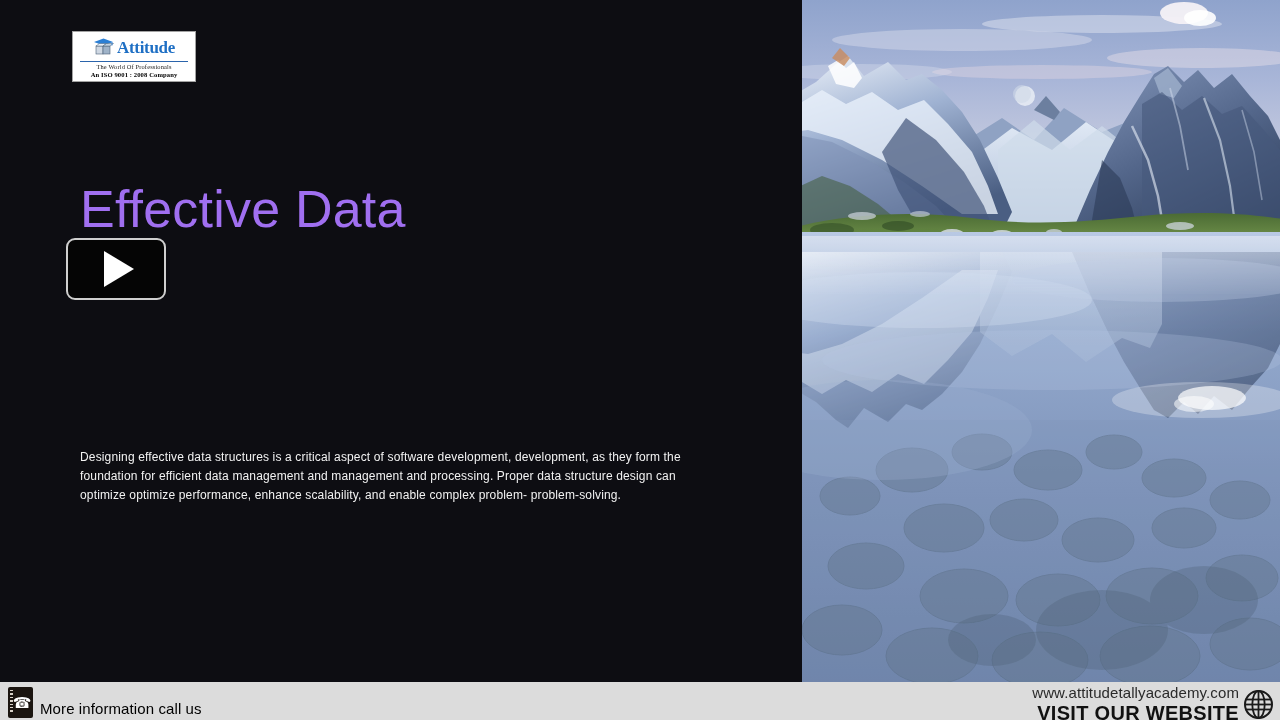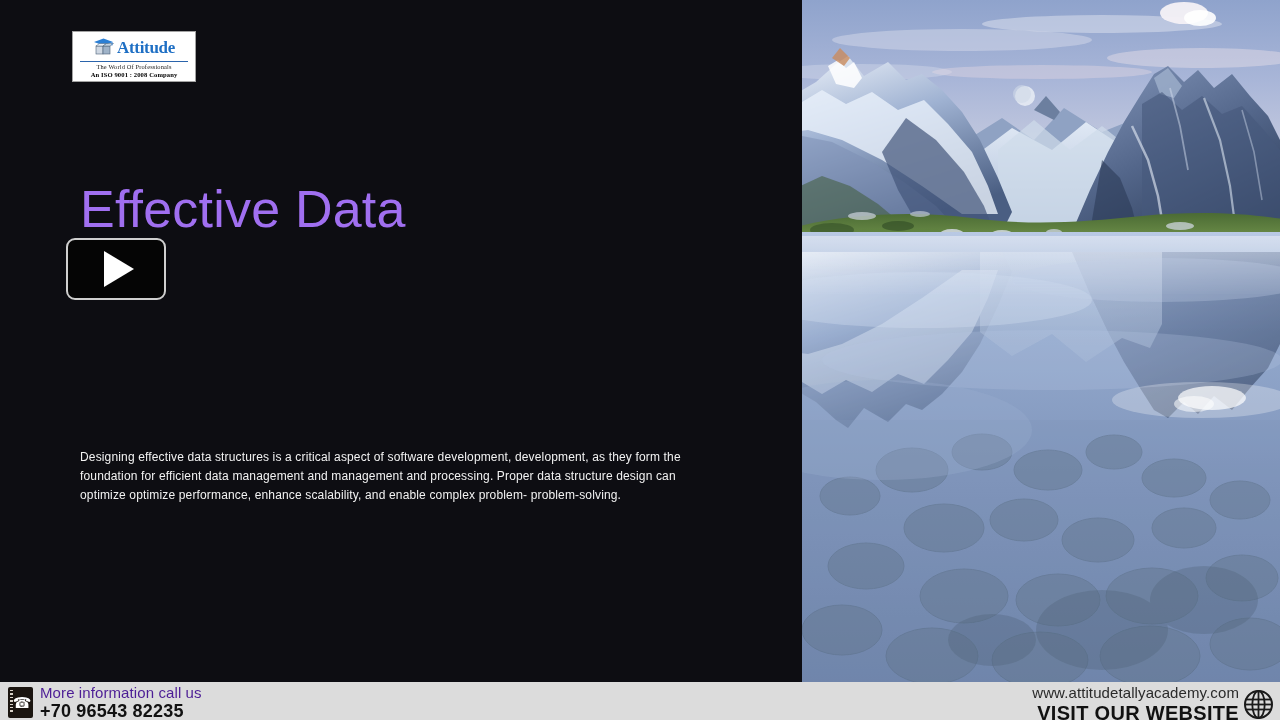--- a/index.html
+++ b/index.html
@@ -95,21 +95,21 @@
   }
   .phone-icon .spiral {
     position:absolute; left:1.5px; top:3px; width:3px; height:25px;
   }
   .phone-icon .spiral i {
     display:block; width:3px; height:1.4px; background:#d8d2c8; margin-bottom:2px;
   }
   .phone-glyph { font-size:15px; color:#ffffff; line-height:1; margin-left:3px; }
   .footer-left-text { display:flex; flex-direction:column; line-height:1; }
   .call-line {
-    font-size:15px; color:#4c1d95; letter-spacing:0.1px; margin-bottom:2px;
+    font-size:15px; color:#000000; letter-spacing:0.1px; margin-bottom:2px;margin-top:16px;
   }
   .phone-number {
     font-size:18px; font-weight:bold; color:#111; letter-spacing:0.2px;
   }
 
   .footer-right {
     position:absolute; right:6px; top:3px;
     display:flex; align-items:center; gap:4px;
   }
   .footer-right-text {

